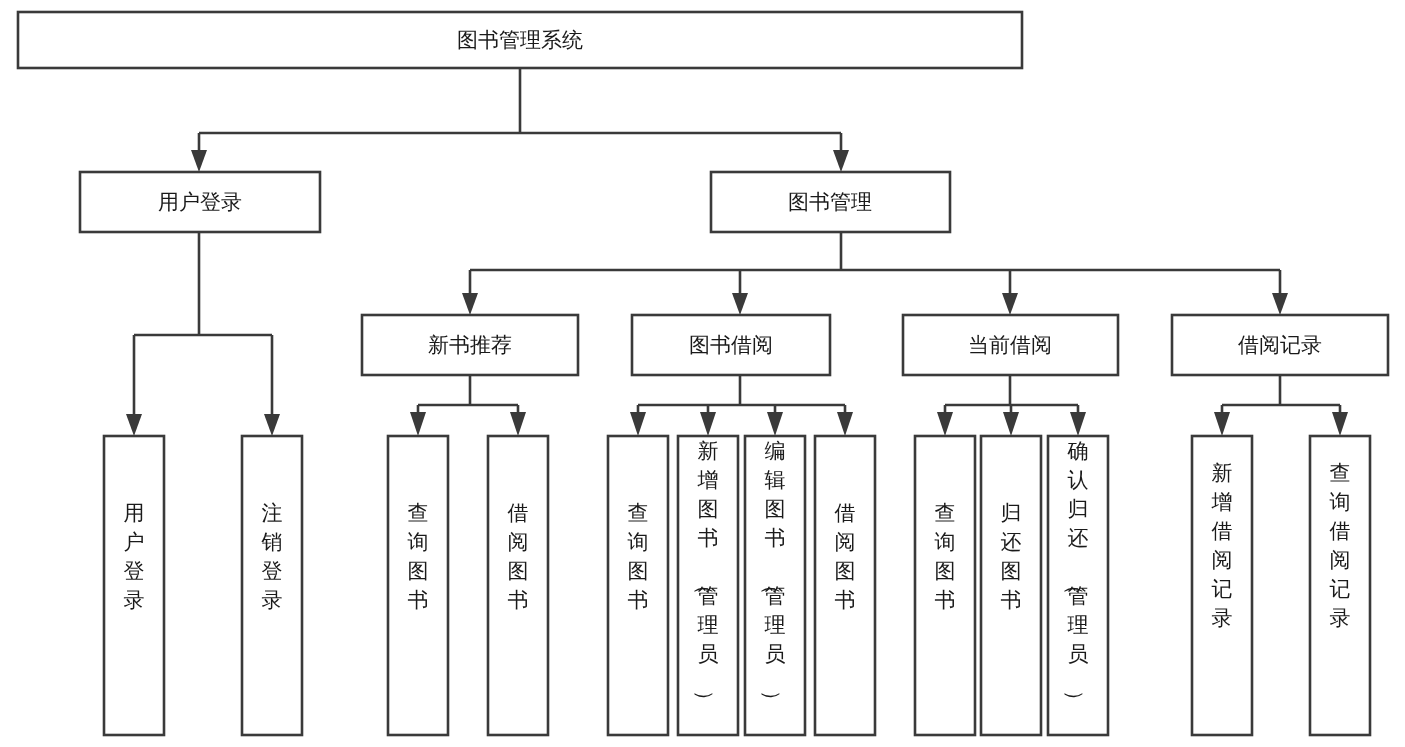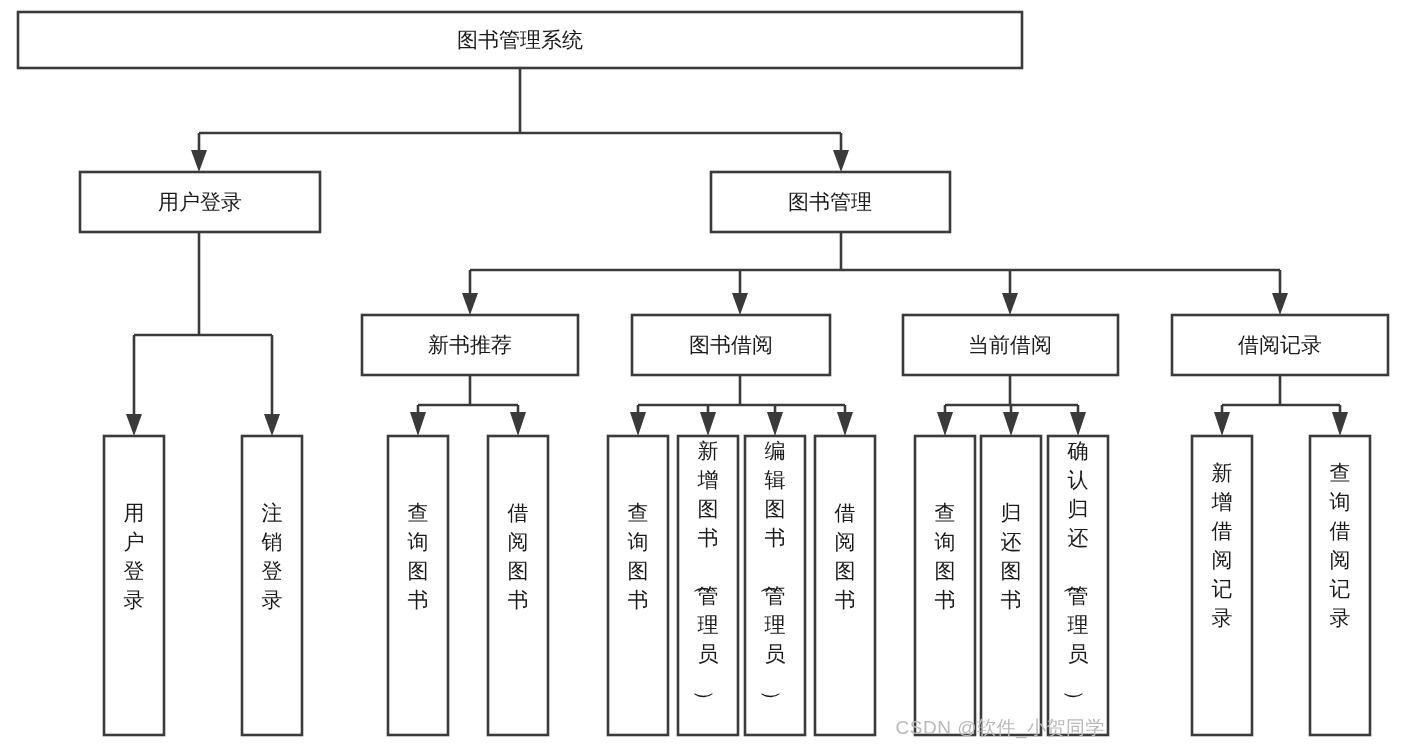--- a/index.html
+++ b/index.html
@@ -225,14 +225,13 @@
     <g>
       <rect class="node-box" x="1192" y="436" width="60" height="299"></rect>
       <text class="node-label-v" x="1222" y="480"><tspan x="1222" dy="0">新</tspan><tspan x="1222" dy="29">增</tspan><tspan x="1222" dy="29">借</tspan><tspan x="1222" dy="29">阅</tspan><tspan x="1222" dy="29">记</tspan><tspan x="1222" dy="29">录</tspan></text>
     </g>
     <g>
       <rect class="node-box" x="1310" y="436" width="60" height="299"></rect>
       <text class="node-label-v" x="1340" y="480"><tspan x="1340" dy="0">查</tspan><tspan x="1340" dy="29">询</tspan><tspan x="1340" dy="29">借</tspan><tspan x="1340" dy="29">阅</tspan><tspan x="1340" dy="29">记</tspan><tspan x="1340" dy="29">录</tspan></text>
     </g>
   </svg>
 
-  <div class="watermark">CSDN @软件_小贺同学</div>
 </div>
 
 </body></html>

